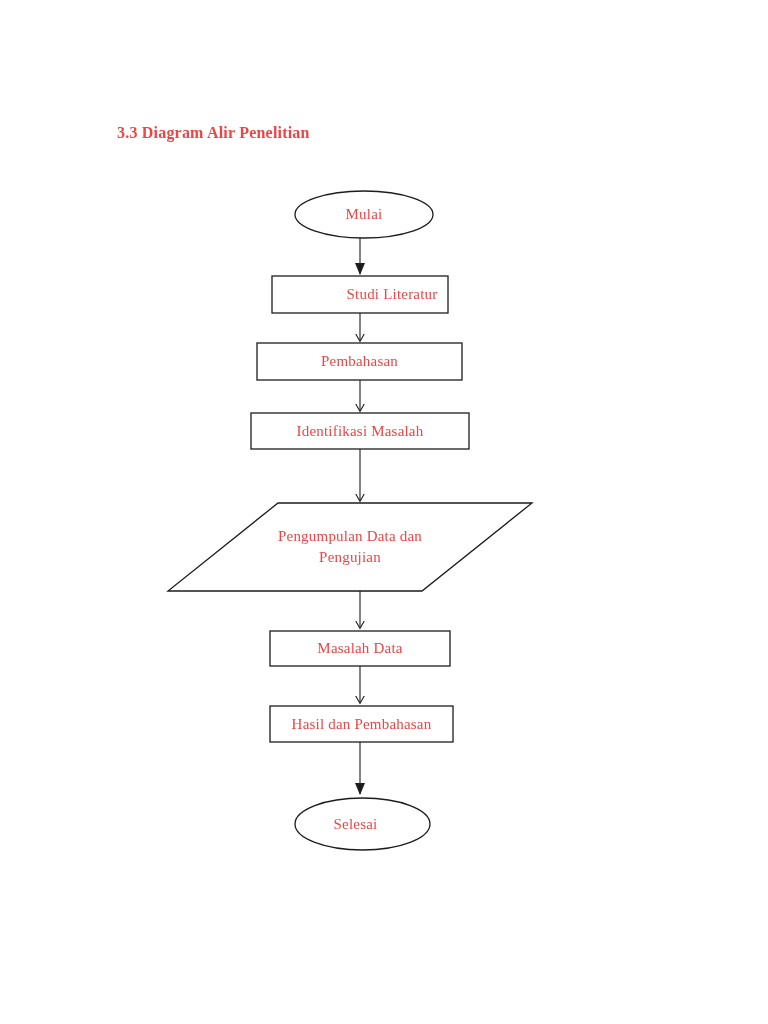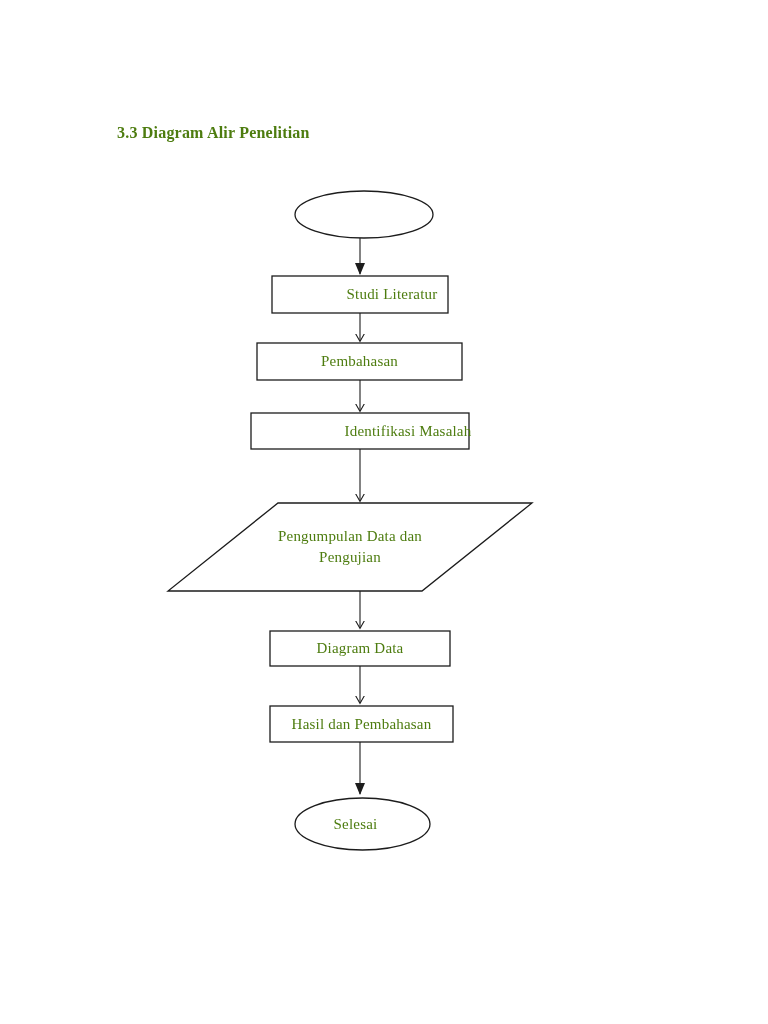--- a/index.html
+++ b/index.html
@@ -7,21 +7,21 @@
     padding: 0;
     background: #ffffff;
   }
   .page {
     position: relative;
     width: 768px;
     height: 1024px;
     background: #ffffff;
     overflow: hidden;
     font-family: "Liberation Serif", "DejaVu Serif", serif;
-    color: #4d7c0f;
+    color: #ef4444;
   }
   .heading {
     position: absolute;
     left: 117px;
     top: 124px;
     margin: 0;
     font-size: 16px;
     font-weight: bold;
     letter-spacing: 0.2px;
     white-space: nowrap;
@@ -37,21 +37,21 @@
     align-items: center;
     justify-content: center;
     text-align: center;
     font-size: 15px;
     line-height: 21px;
     letter-spacing: 0.2px;
   }
   .lbl-mulai        { left: 295px; top: 191px; width: 138px; height: 47px; }
   .lbl-studi        { left: 272px; top: 276px; width: 176px; height: 37px; margin-left: 32px; }
   .lbl-observasi    { left: 257px; top: 343px; width: 205px; height: 37px; }
-  .lbl-identifikasi { left: 251px; top: 413px; width: 218px; height: 36px; padding-left: 48px; }
+  .lbl-identifikasi { left: 251px; top: 413px; width: 218px; height: 36px; }
   .lbl-pengumpulan  { left: 265px; top: 503px; width: 170px; height: 88px; }
   .lbl-analisa      { left: 270px; top: 631px; width: 180px; height: 35px; }
   .lbl-hasil        { left: 270px; top: 706px; width: 183px; height: 36px; border-radius: 7px; }
   .lbl-selesai      { left: 288px; top: 798px; width: 135px; height: 52px; }
 </style>
 </head>
 <body>
 
 <div class="page">
 
@@ -78,21 +78,22 @@
 
     <line x1="360" y1="238" x2="360" y2="274" stroke="#1c1c1c" stroke-width="1.1" marker-end="url(#head-solid)"></line>
     <line x1="360" y1="313" x2="360" y2="341" stroke="#1c1c1c" stroke-width="1.1" marker-end="url(#head-open)"></line>
     <line x1="360" y1="380" x2="360" y2="411" stroke="#1c1c1c" stroke-width="1.1" marker-end="url(#head-open)"></line>
     <line x1="360" y1="449" x2="360" y2="501" stroke="#1c1c1c" stroke-width="1.1" marker-end="url(#head-open)"></line>
     <line x1="360" y1="591" x2="360" y2="628" stroke="#1c1c1c" stroke-width="1.1" marker-end="url(#head-open)"></line>
     <line x1="360" y1="666" x2="360" y2="703" stroke="#1c1c1c" stroke-width="1.1" marker-end="url(#head-open)"></line>
     <line x1="360" y1="742" x2="360" y2="794" stroke="#1c1c1c" stroke-width="1.1" marker-end="url(#head-solid)"></line>
   </svg>
 
+  <div class="node-label lbl-mulai">Mulai</div>
   <div class="node-label lbl-studi">Studi Literatur</div>
   <div class="node-label lbl-observasi">Pembahasan</div>
   <div class="node-label lbl-identifikasi">Identifikasi Masalah</div>
   <div class="node-label lbl-pengumpulan">Pengumpulan Data dan Pengujian</div>
-  <div class="node-label lbl-analisa">Diagram Data</div>
+  <div class="node-label lbl-analisa">Masalah Data</div>
   <div class="node-label lbl-hasil">Hasil dan Pembahasan</div>
   <div class="node-label lbl-selesai">Selesai</div>
 
 </div>
 
 </body></html>

